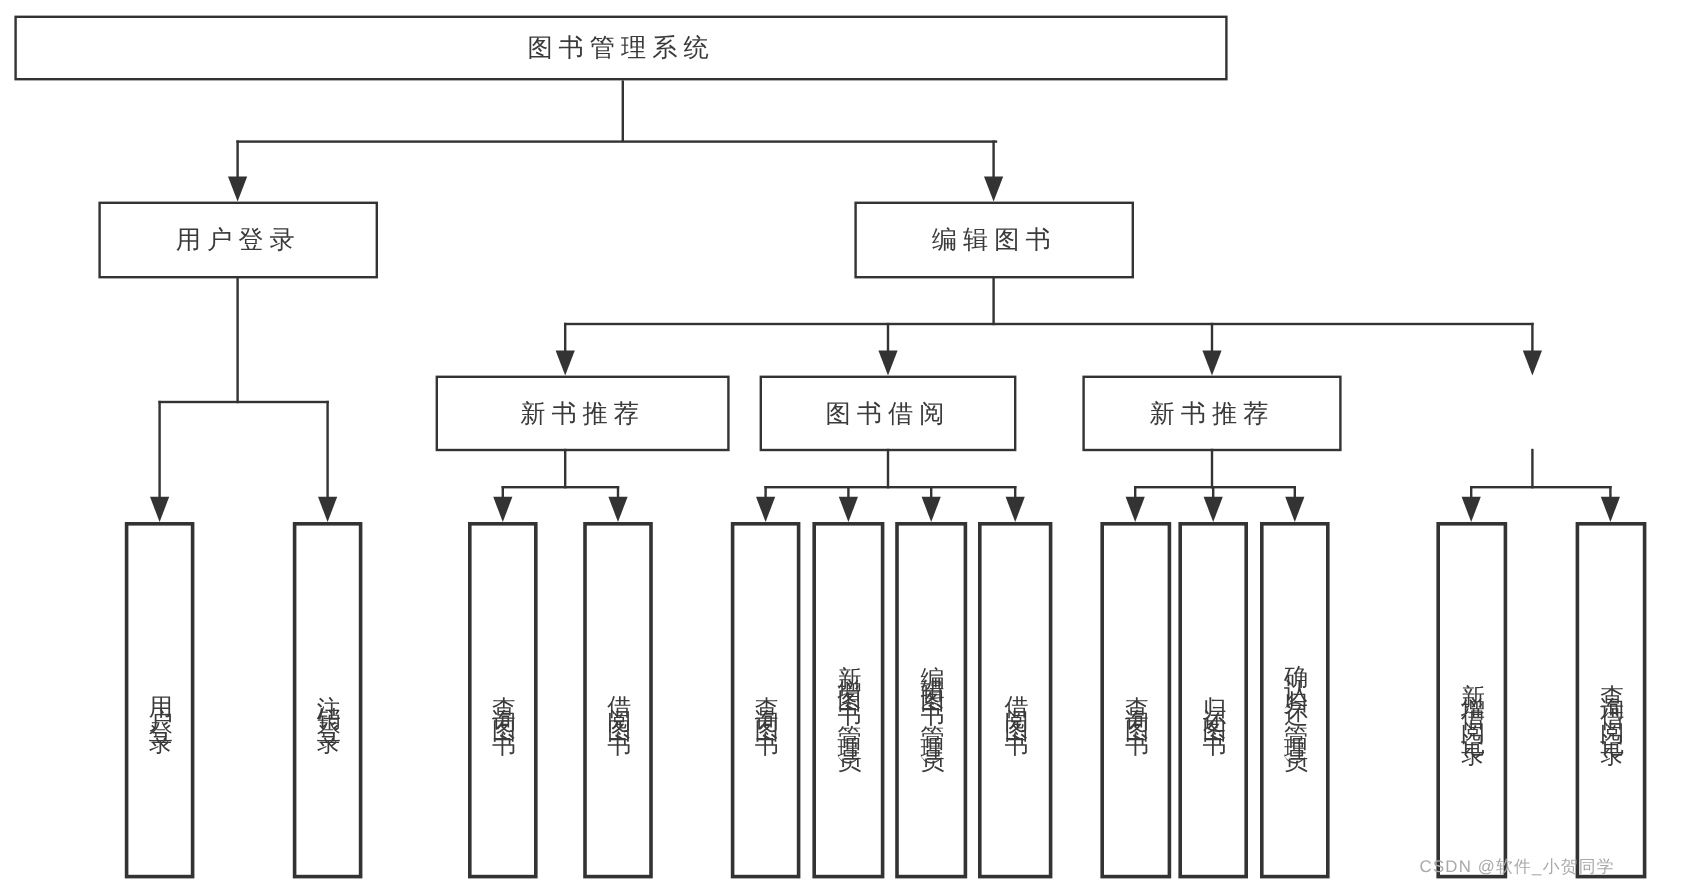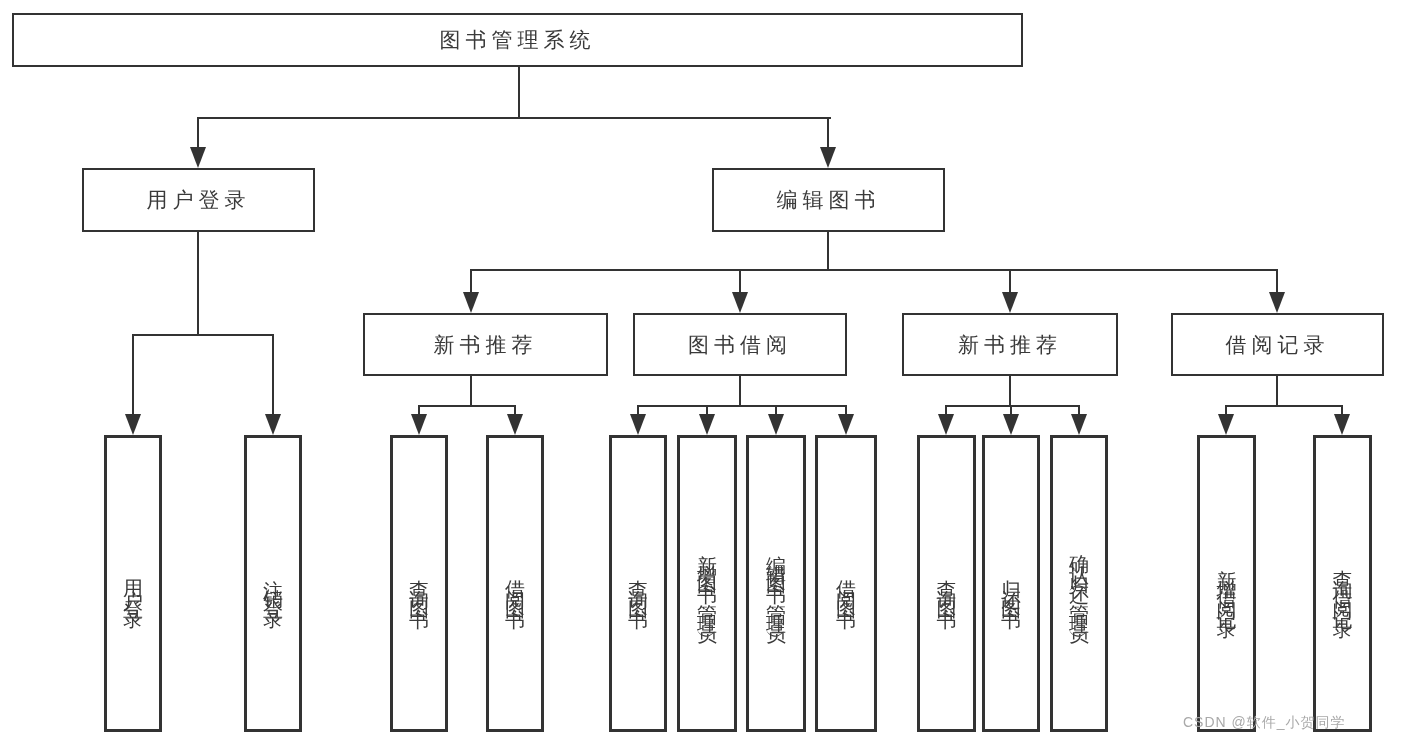--- a/index.html
+++ b/index.html
@@ -86,23 +86,20 @@
   </div>
 
   <div class="box lvl" style="left:633px;top:313px;width:214px;height:63px;">
     <span>图书借阅</span>
   </div>
 
   <div class="box lvl" style="left:902px;top:313px;width:216px;height:63px;">
     <span>新书推荐</span>
   </div>
 
-  <div class="box lvl" style="left:1171px;top:313px;width:213px;height:63px;">
-    <span>借阅记录</span>
-  </div>
 
   <div class="box leaf" style="left:104px;width:58px;">
     <span>用户登录</span>
   </div>
   <div class="box leaf" style="left:244px;width:58px;">
     <span>注销登录</span>
   </div>
 
   <div class="box leaf" style="left:390px;width:58px;">
     <span>查询图书</span>

